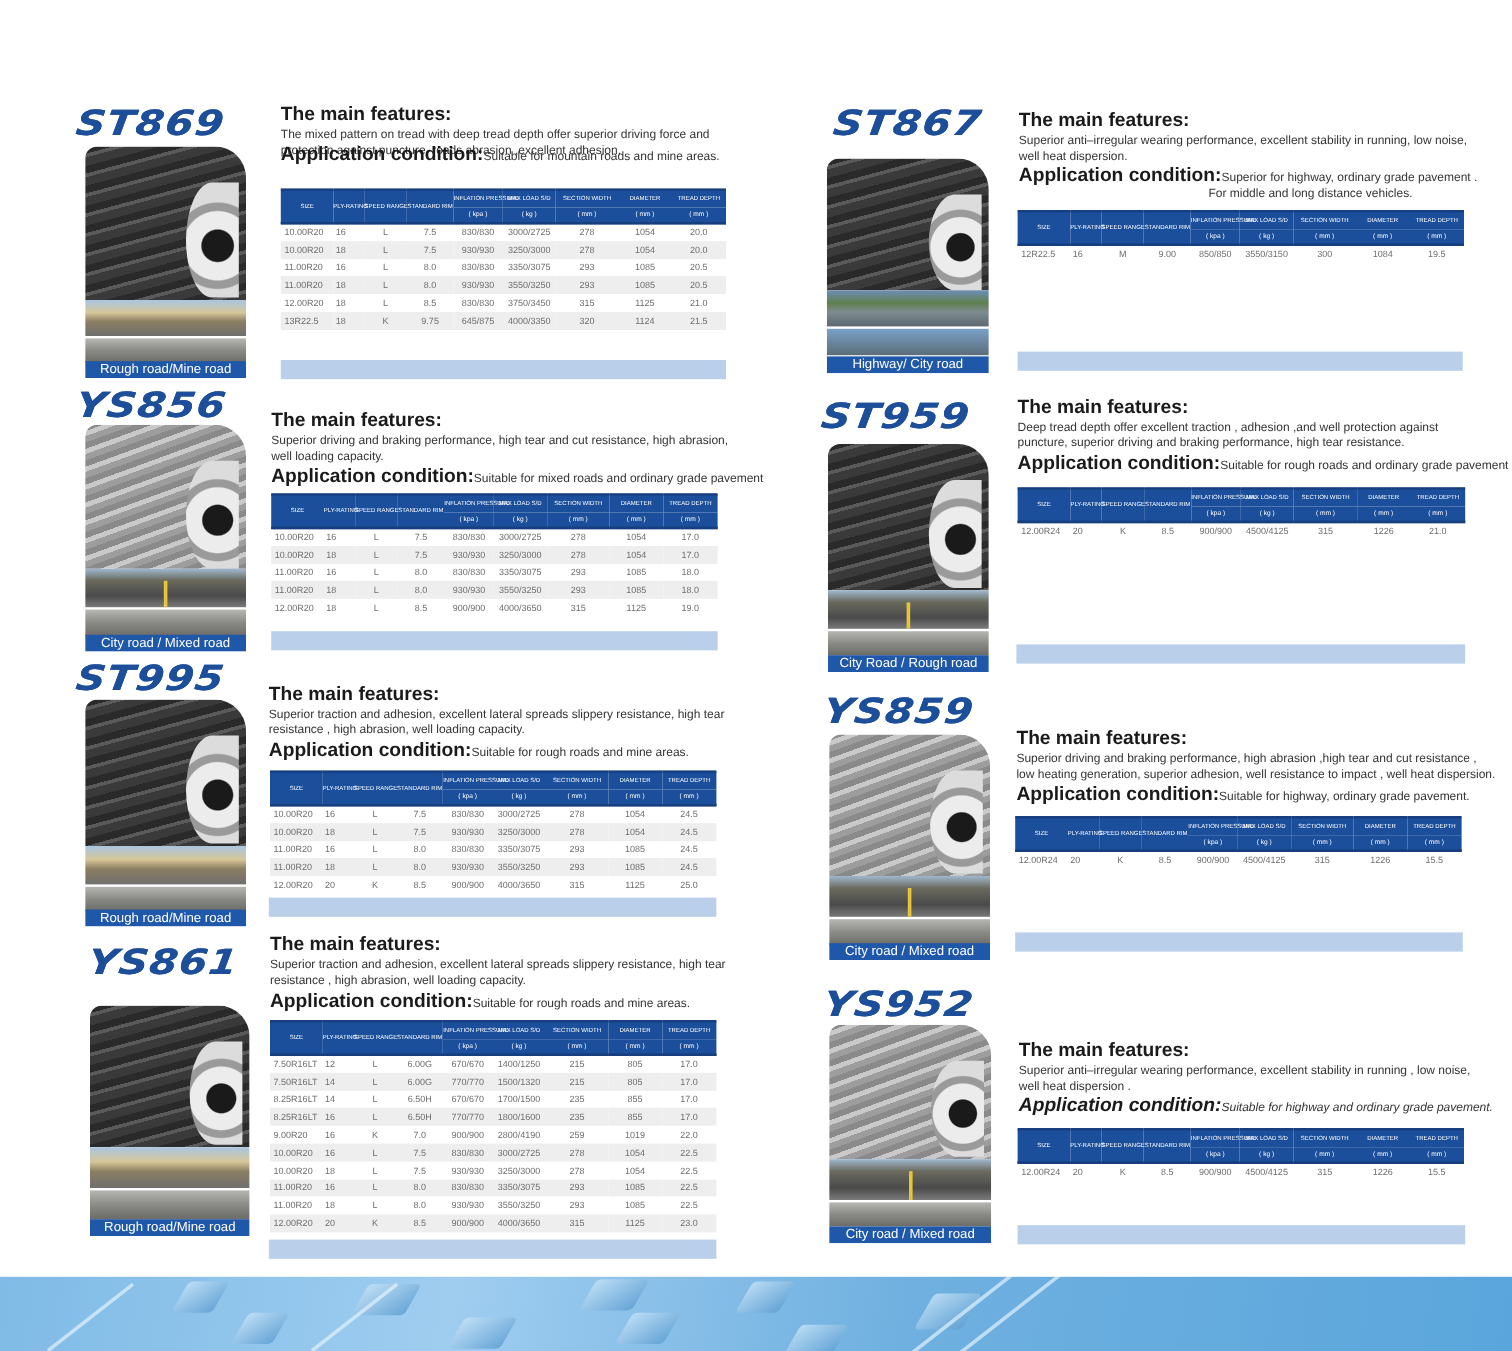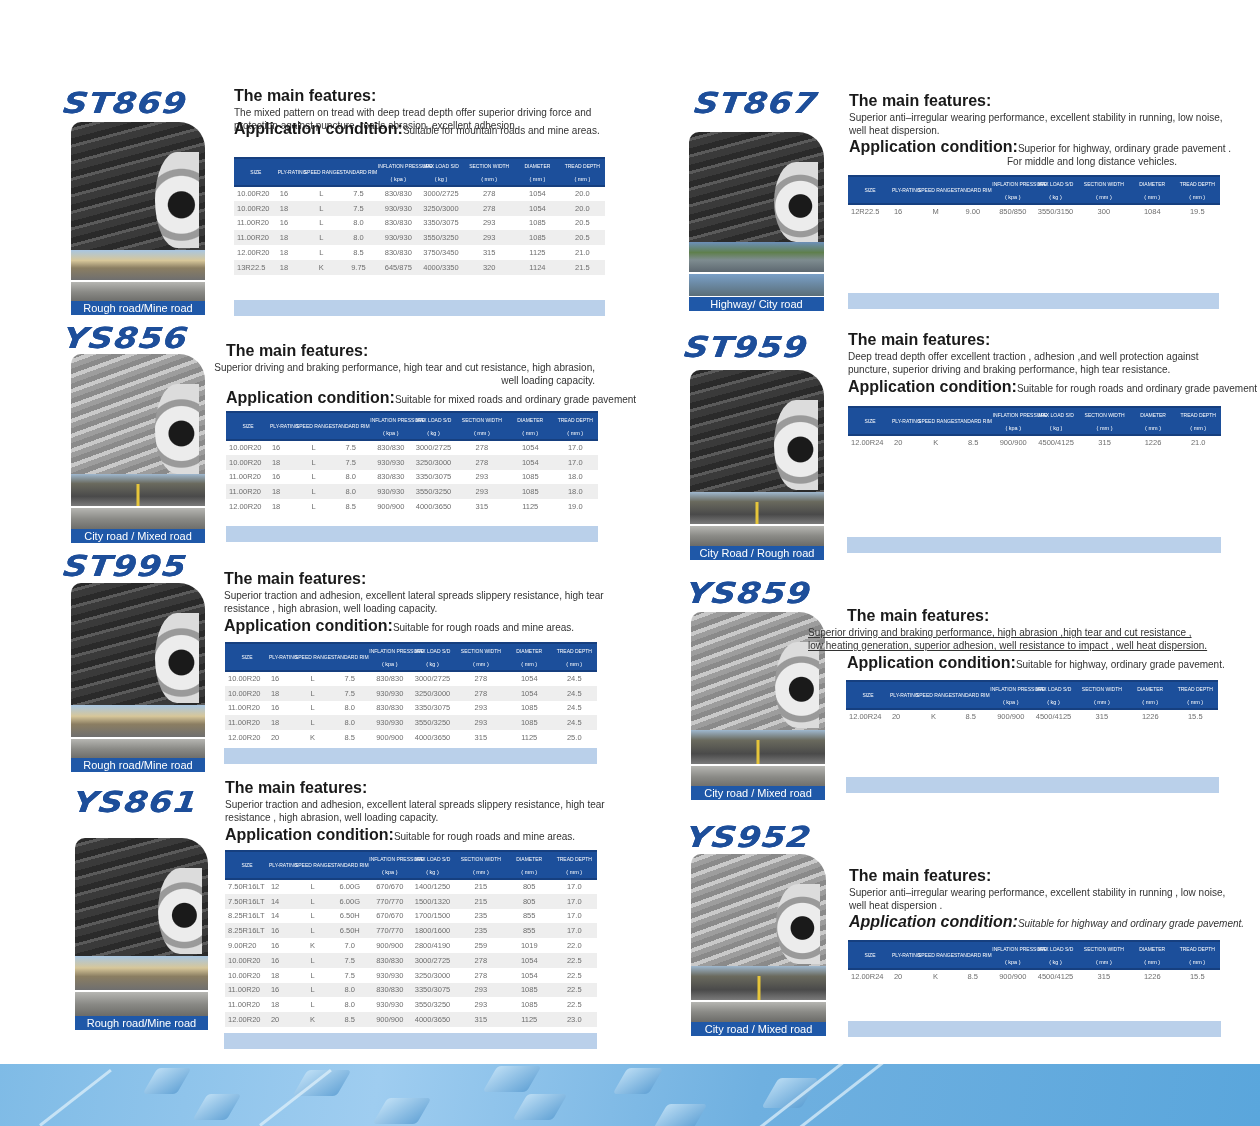--- a/index.html
+++ b/index.html
@@ -217,21 +217,21 @@
   <div class="model" style="left:66px;top:321px;">YS856</div>
   <div class="tire-img" style="left:71px;top:354px;width:134px;height:189px;">
     <div class="tire light" style="height:120px;">
         <div class="rim" style="top:30px;height:90px;"></div>
       </div>
     <div class="road asphalt" style="top:120px;height:32px;"></div>
     <div class="road2" style="top:154px;height:22px;"></div>
     <div class="caption">City road / Mixed road</div>
   </div>
   <div class="feat-title" style="left:226px;top:342px;">The main features:</div>
-  <div class="feat-text" style="left:210px;top:361px;width:385px;text-align:right;">Superior driving and braking performance, high tear and cut resistance, high abrasion, well loading capacity.</div>
+  <div class="feat-text" style="left:226px;top:361px;width:385px;">Superior driving and braking performance, high tear and cut resistance, high abrasion, well loading capacity.</div>
   <div class="app" style="left:226px;top:389px;">
     <span class="app-label">Application condition:</span><span class="app-text">Suitable for mixed roads and ordinary grade pavement</span>
   </div>
   <table class="spec" style="left:226px;top:411px;width:372px;">
       <colgroup>
         <col style="width: 11.8%;">
         <col style="width: 7%;">
         <col style="width: 9.5%;">
         <col style="width: 10.5%;">
         <col style="width: 11%;">
@@ -725,21 +725,21 @@
   <div class="model" style="left:689px;top:576px;">YS859</div>
   <div class="tire-img" style="left:691px;top:612px;width:134px;height:188px;">
     <div class="tire light" style="height:118px;">
         <div class="rim" style="top:30px;height:86px;"></div>
       </div>
     <div class="road asphalt" style="top:118px;height:34px;"></div>
     <div class="road2" style="top:154px;height:22px;"></div>
     <div class="caption">City road / Mixed road</div>
   </div>
   <div class="feat-title" style="left:847px;top:607px;">The main features:</div>
-  <div class="feat-text" style="left:808px;top:626px;width:400px;text-decoration:underline;">Superior driving and braking performance, high abrasion ,high tear and cut resistance , low heating  generation, superior adhesion, well resistance to impact , well heat dispersion.</div>
+  <div class="feat-text" style="left:847px;top:626px;width:400px;">Superior driving and braking performance, high abrasion ,high tear and cut resistance , low heating  generation, superior adhesion, well resistance to impact , well heat dispersion.</div>
   <div class="app" style="left:847px;top:654px;">
     <span class="app-label">Application condition:</span><span class="app-text">Suitable  for highway, ordinary grade pavement.</span>
   </div>
   <table class="spec" style="left:846px;top:680px;width:372px;">
       <colgroup>
         <col style="width: 11.8%;">
         <col style="width: 7%;">
         <col style="width: 9.5%;">
         <col style="width: 10.5%;">
         <col style="width: 11%;">

